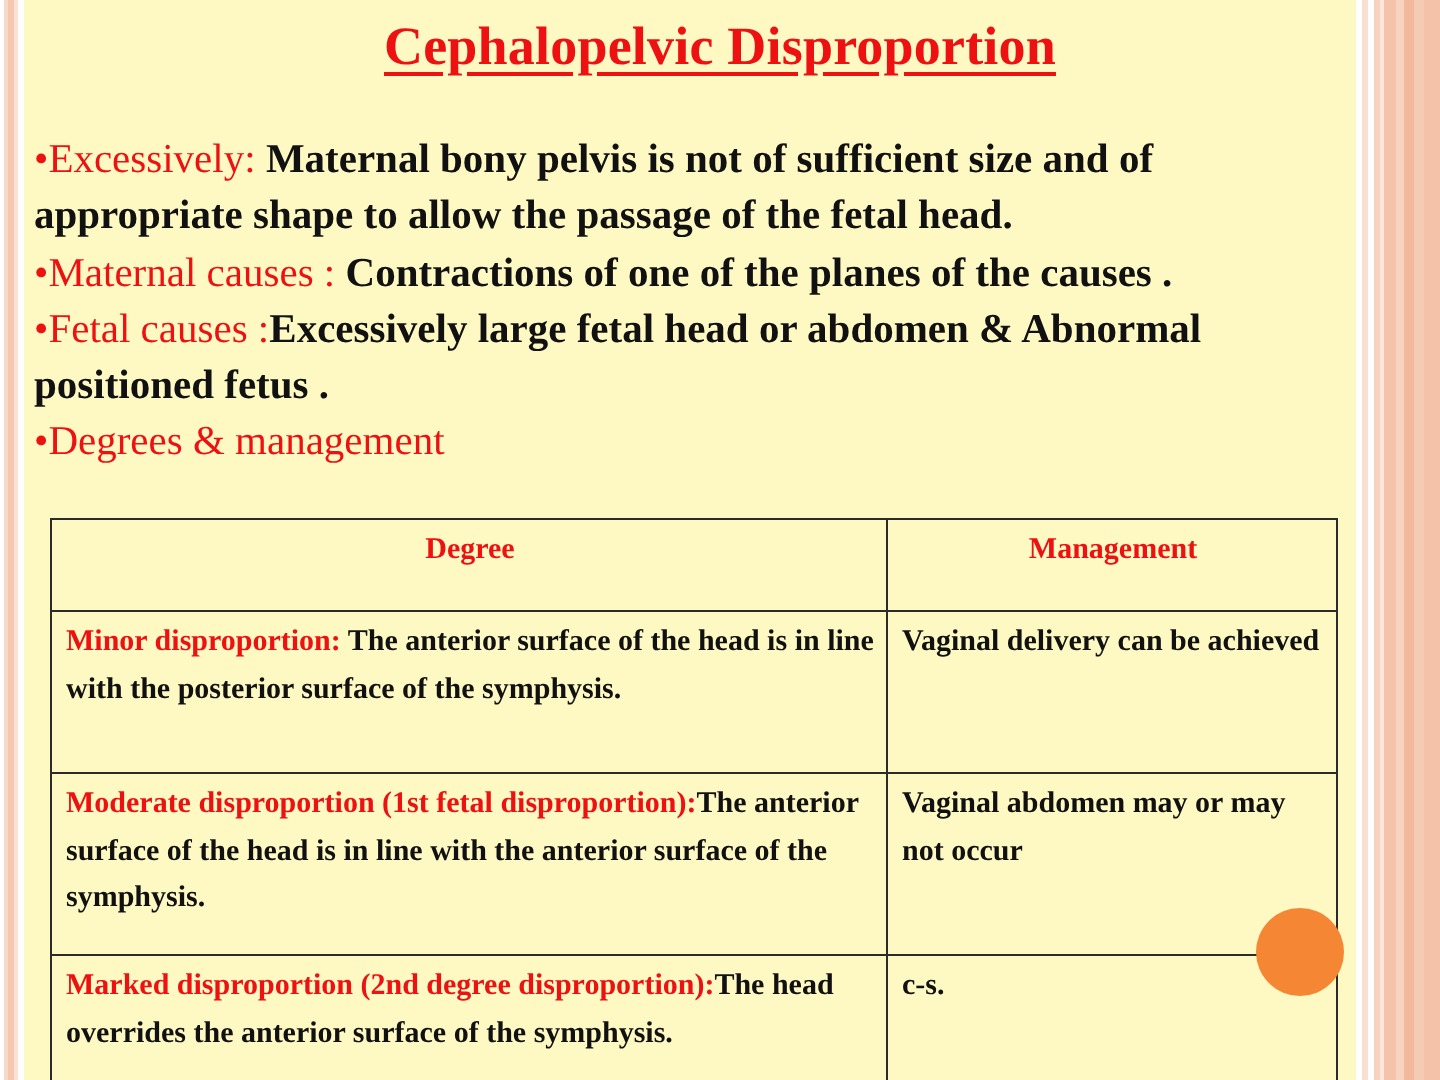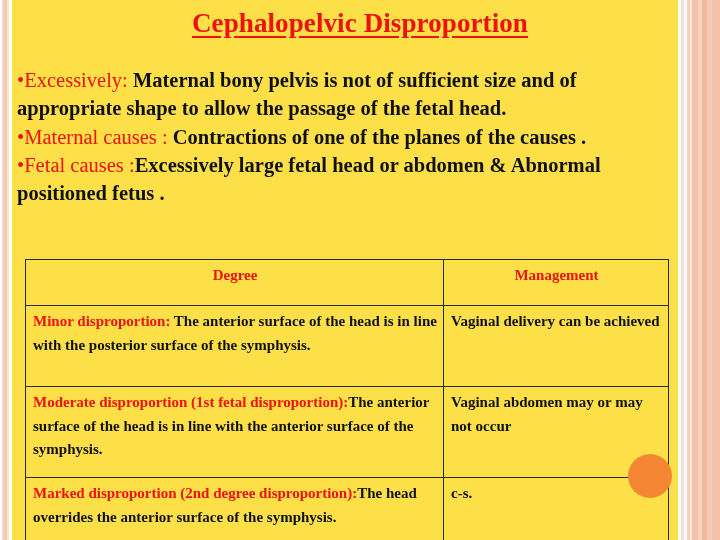--- a/index.html
+++ b/index.html
@@ -4,21 +4,21 @@
 <style>
   html, body {
     margin: 0;
     padding: 0;
     background: #ffffff;
   }
   #slide {
     position: relative;
     width: 720px;
     height: 540px;
-    background: #fde047;
+    background: #fef9c3;
     overflow: hidden;
     font-family: "Liberation Serif", "DejaVu Serif", serif;
   }
 
   
   .edge-left {
     position: absolute;
     left: 0; top: 0;
     width: 12px; height: 540px;
     background: linear-gradient(to right,
@@ -138,20 +138,23 @@
     </div>
 
     <div class="para">
       <span class="bullet-dot">•</span><span class="red">Maternal causes :</span><span class="blk"> Contractions of one of the planes of the causes .</span>
     </div>
 
     <div class="para">
       <span class="bullet-dot">•</span><span class="red">Fetal causes :</span><span class="blk">Excessively large fetal head or abdomen &amp; Abnormal positioned fetus .</span>
     </div>
 
+    <div class="para">
+      <span class="bullet-dot">•</span><span class="red">Degrees &amp; management</span>
+    </div>
 
   </div>
 
   <table class="tbl">
     <colgroup>
       <col class="col-degree">
       <col class="col-mgmt">
     </colgroup>
     <thead>
       <tr>

